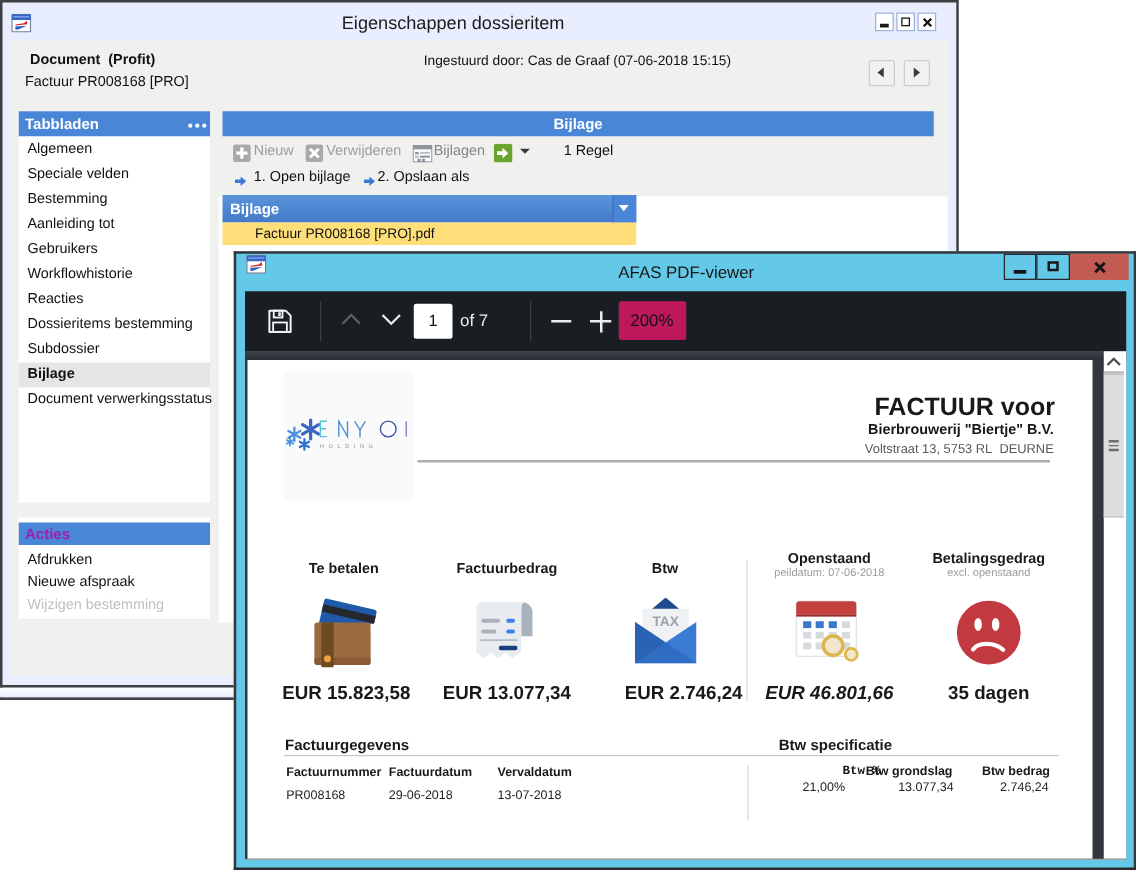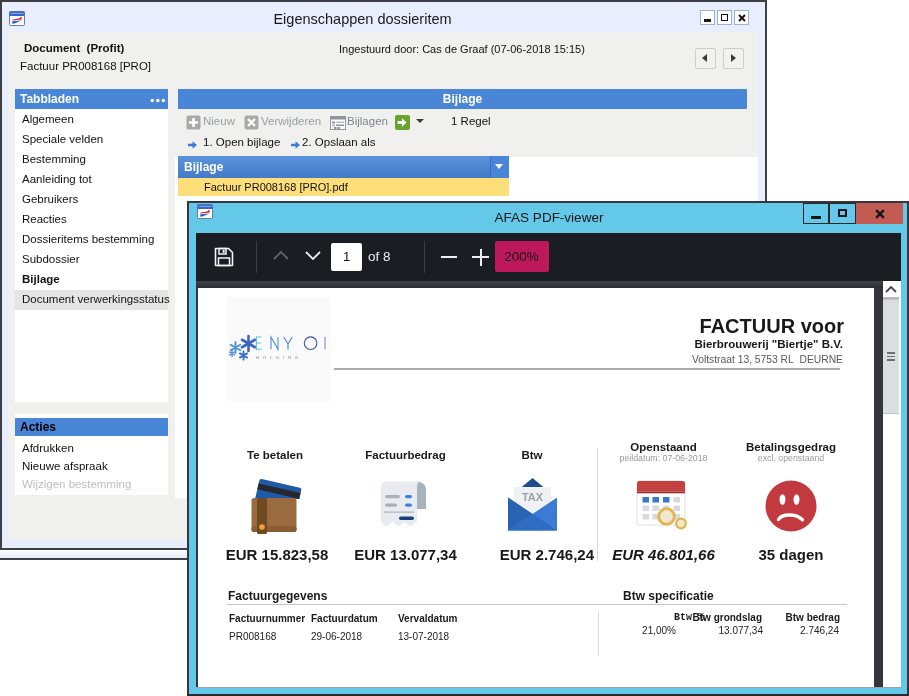--- a/index.html
+++ b/index.html
@@ -57,30 +57,31 @@
     <circle cx="7.8" cy="3.5" r="1.7" fill="#fff"></circle>
     <circle cx="13.4" cy="3.5" r="1.7" fill="#fff"></circle>
   </svg>
 <div class="abs" style="left:15px;top:290px;width:153px;height:20px;background:#e5e5e5;"></div>
 <div class="abs" id="tabitems" style="left:22px;top:109px;width:146px;font-size:11.5px;color:#111;line-height:20px;">
   <div>Algemeen</div>
   <div>Speciale velden</div>
   <div>Bestemming</div>
   <div>Aanleiding tot</div>
   <div>Gebruikers</div>
+  <div>Workflowhistorie</div>
   <div>Reacties</div>
   <div>Dossieritems bestemming</div>
   <div>Subdossier</div>
   <div class="bold">Bijlage</div>
   <div>Document verwerkingsstatus</div>
 </div>
 
 <div class="abs" style="left:15px;top:414px;width:153px;height:81px;background:#ffffff;"></div>
 <div class="abs" style="left:15px;top:418px;width:153px;height:18px;background:#4a86d8;"></div>
-<div class="abs bold" style="left:20px;top:420px;font-size:12px;color:#000000;">Acties</div>
+<div class="abs bold" style="left:20px;top:420px;font-size:12px;color:#a21caf;">Acties</div>
 <div class="abs" style="left:22px;top:442px;font-size:11.5px;color:#111;">Afdrukken</div>
 <div class="abs" style="left:22px;top:460px;font-size:11.5px;color:#111;">Nieuwe afspraak</div>
 <div class="abs" style="left:22px;top:478px;font-size:11.5px;color:#bfbfbf;">Wijzigen bestemming</div>
 
 <div class="abs" style="left:175px;top:156.5px;width:583px;height:341.5px;background:#ffffff;"></div>
 <div class="abs" style="left:178px;top:89px;width:569px;height:19.5px;background:#4a86d8;"></div>
 <div class="abs bold" style="left:178px;top:92px;width:569px;text-align:center;font-size:12px;color:#ffffff;">Bijlage</div>
 
 <div class="abs" id="toolbar" style="left:0;top:0;">
 
@@ -171,21 +172,21 @@
   <rect x="4.5" y="11" width="11" height="7.5" fill="none" stroke="#f2f3f4" stroke-width="1.5"></rect>
 </svg>
 <div class="abs" style="left:256px;top:241px;width:1px;height:32px;background:#3c4046;"></div>
 <svg class="abs" style="left:273px;top:250px;" width="16" height="10">
     <path d="M1 9 L8 2 L15 9" fill="none" stroke="#5c636b" stroke-width="1.8"></path>
   </svg>
 <svg class="abs" style="left:305px;top:251px;" width="16" height="10">
     <path d="M1 1 L8 8 L15 1" fill="none" stroke="#eceef0" stroke-width="1.8"></path>
   </svg>
 <div class="abs" style="left:331px;top:243px;width:31px;height:28px;background:#ffffff;border-radius:2px;font-size:13px;color:#111;text-align:center;line-height:28px;">1</div>
-<div class="abs" style="left:368px;top:249px;font-size:13.5px;color:#eceef0;">of 8</div>
+<div class="abs" style="left:368px;top:249px;font-size:13.5px;color:#eceef0;">of 7</div>
 <div class="abs" style="left:424px;top:241px;width:1px;height:32px;background:#3c4046;"></div>
 <div class="abs" style="left:441px;top:256px;width:16px;height:2px;background:#eceef0;"></div>
 <div class="abs" style="left:472px;top:256px;width:17px;height:2px;background:#eceef0;"></div>
 <div class="abs" style="left:479.5px;top:248.5px;width:2px;height:17px;background:#eceef0;"></div>
 <div class="abs" style="left:494.5px;top:241px;width:54px;height:31px;background:#be185d;border-radius:2px;font-size:13.5px;color:#111;text-align:center;line-height:31px;">200%</div>
 
 <div class="abs" style="left:195.5px;top:281px;width:705.5px;height:406.5px;background:#33363c;"></div>
 <div class="abs" style="left:195.5px;top:281px;width:705.5px;height:7px;background:linear-gradient(#3e424a,#2b2e33);"></div>
 
 <div class="abs" style="left:198px;top:288px;width:676px;height:399px;background:#ffffff;"></div>

